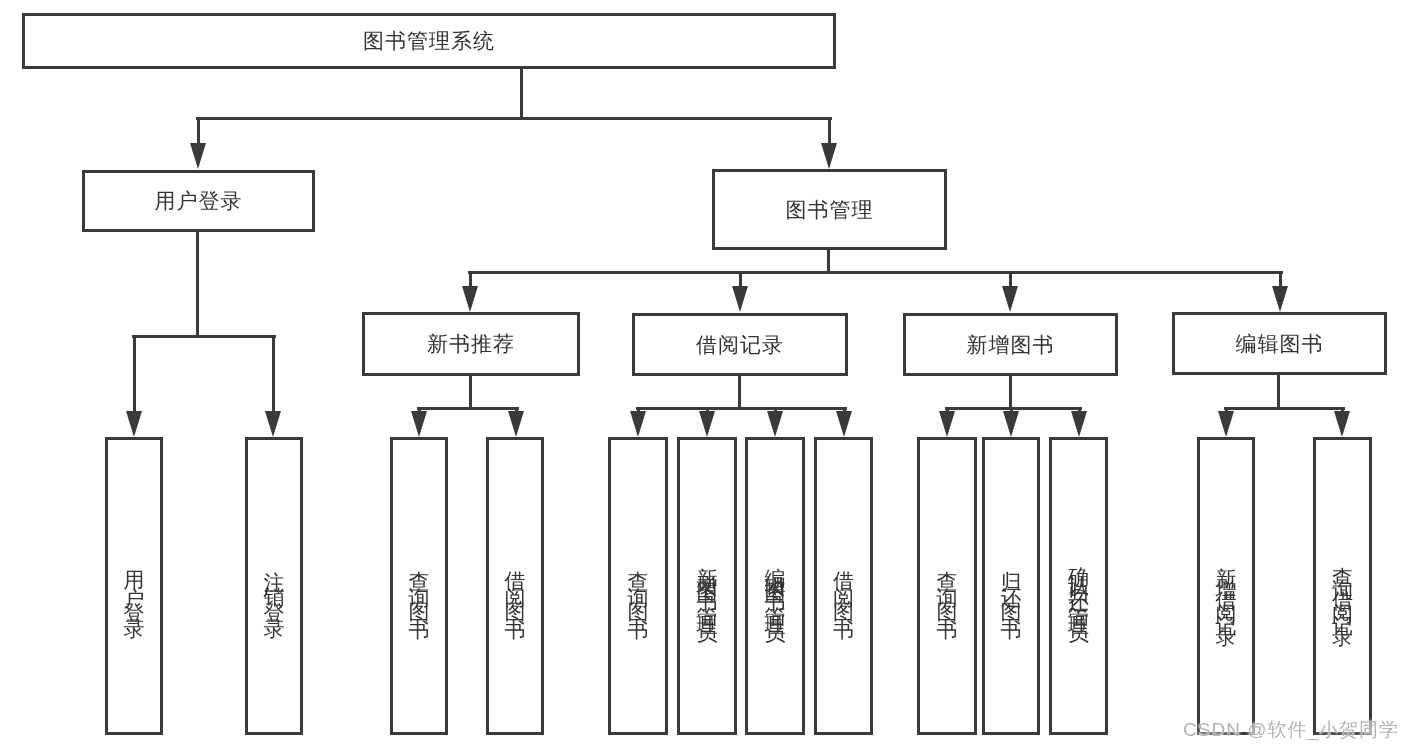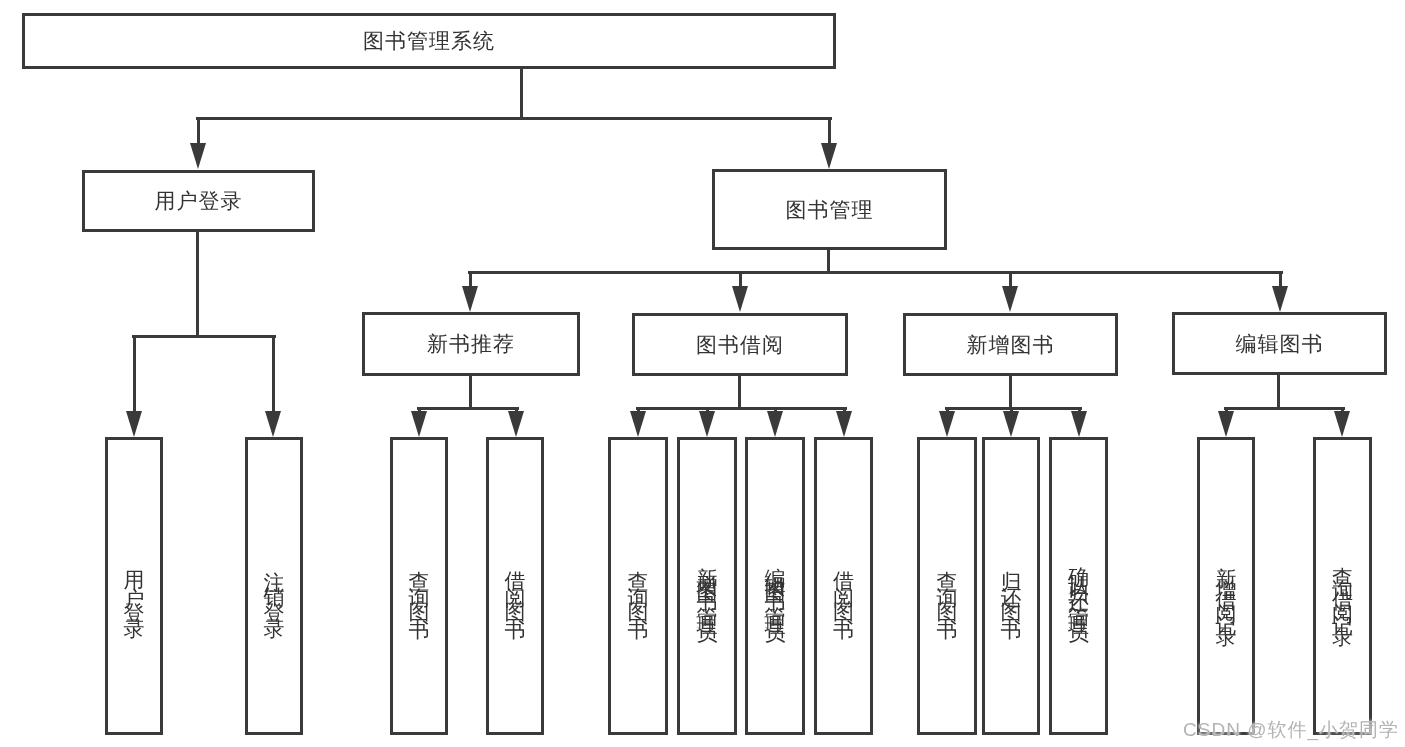--- a/index.html
+++ b/index.html
@@ -123,21 +123,21 @@
       <div class="box" style="left: 82px; top: 170px; width: 233px; height: 62px;">
         <span>用户登录</span>
       </div>
       <div class="box" style="left: 712px; top: 169px; width: 235px; height: 81px;">
         <span>图书管理</span>
       </div>
       <div class="box" style="left: 362px; top: 312px; width: 218px; height: 64px;">
         <span>新书推荐</span>
       </div>
       <div class="box" style="left: 632px; top: 313px; width: 216px; height: 63px;">
-        <span>图书借阅</span>
+        <span>借阅记录</span>
       </div>
       <div class="box" style="left: 903px; top: 313px; width: 215px; height: 63px;">
         <span>新增图书</span>
       </div>
       <div class="box" style="left: 1172px; top: 312px; width: 215px; height: 63px;">
         <span>编辑图书</span>
       </div>
       <div class="box leaf" style="left: 105px; top: 437px; width: 58px; height: 298px;">
         <span>用户登录</span>
       </div>

